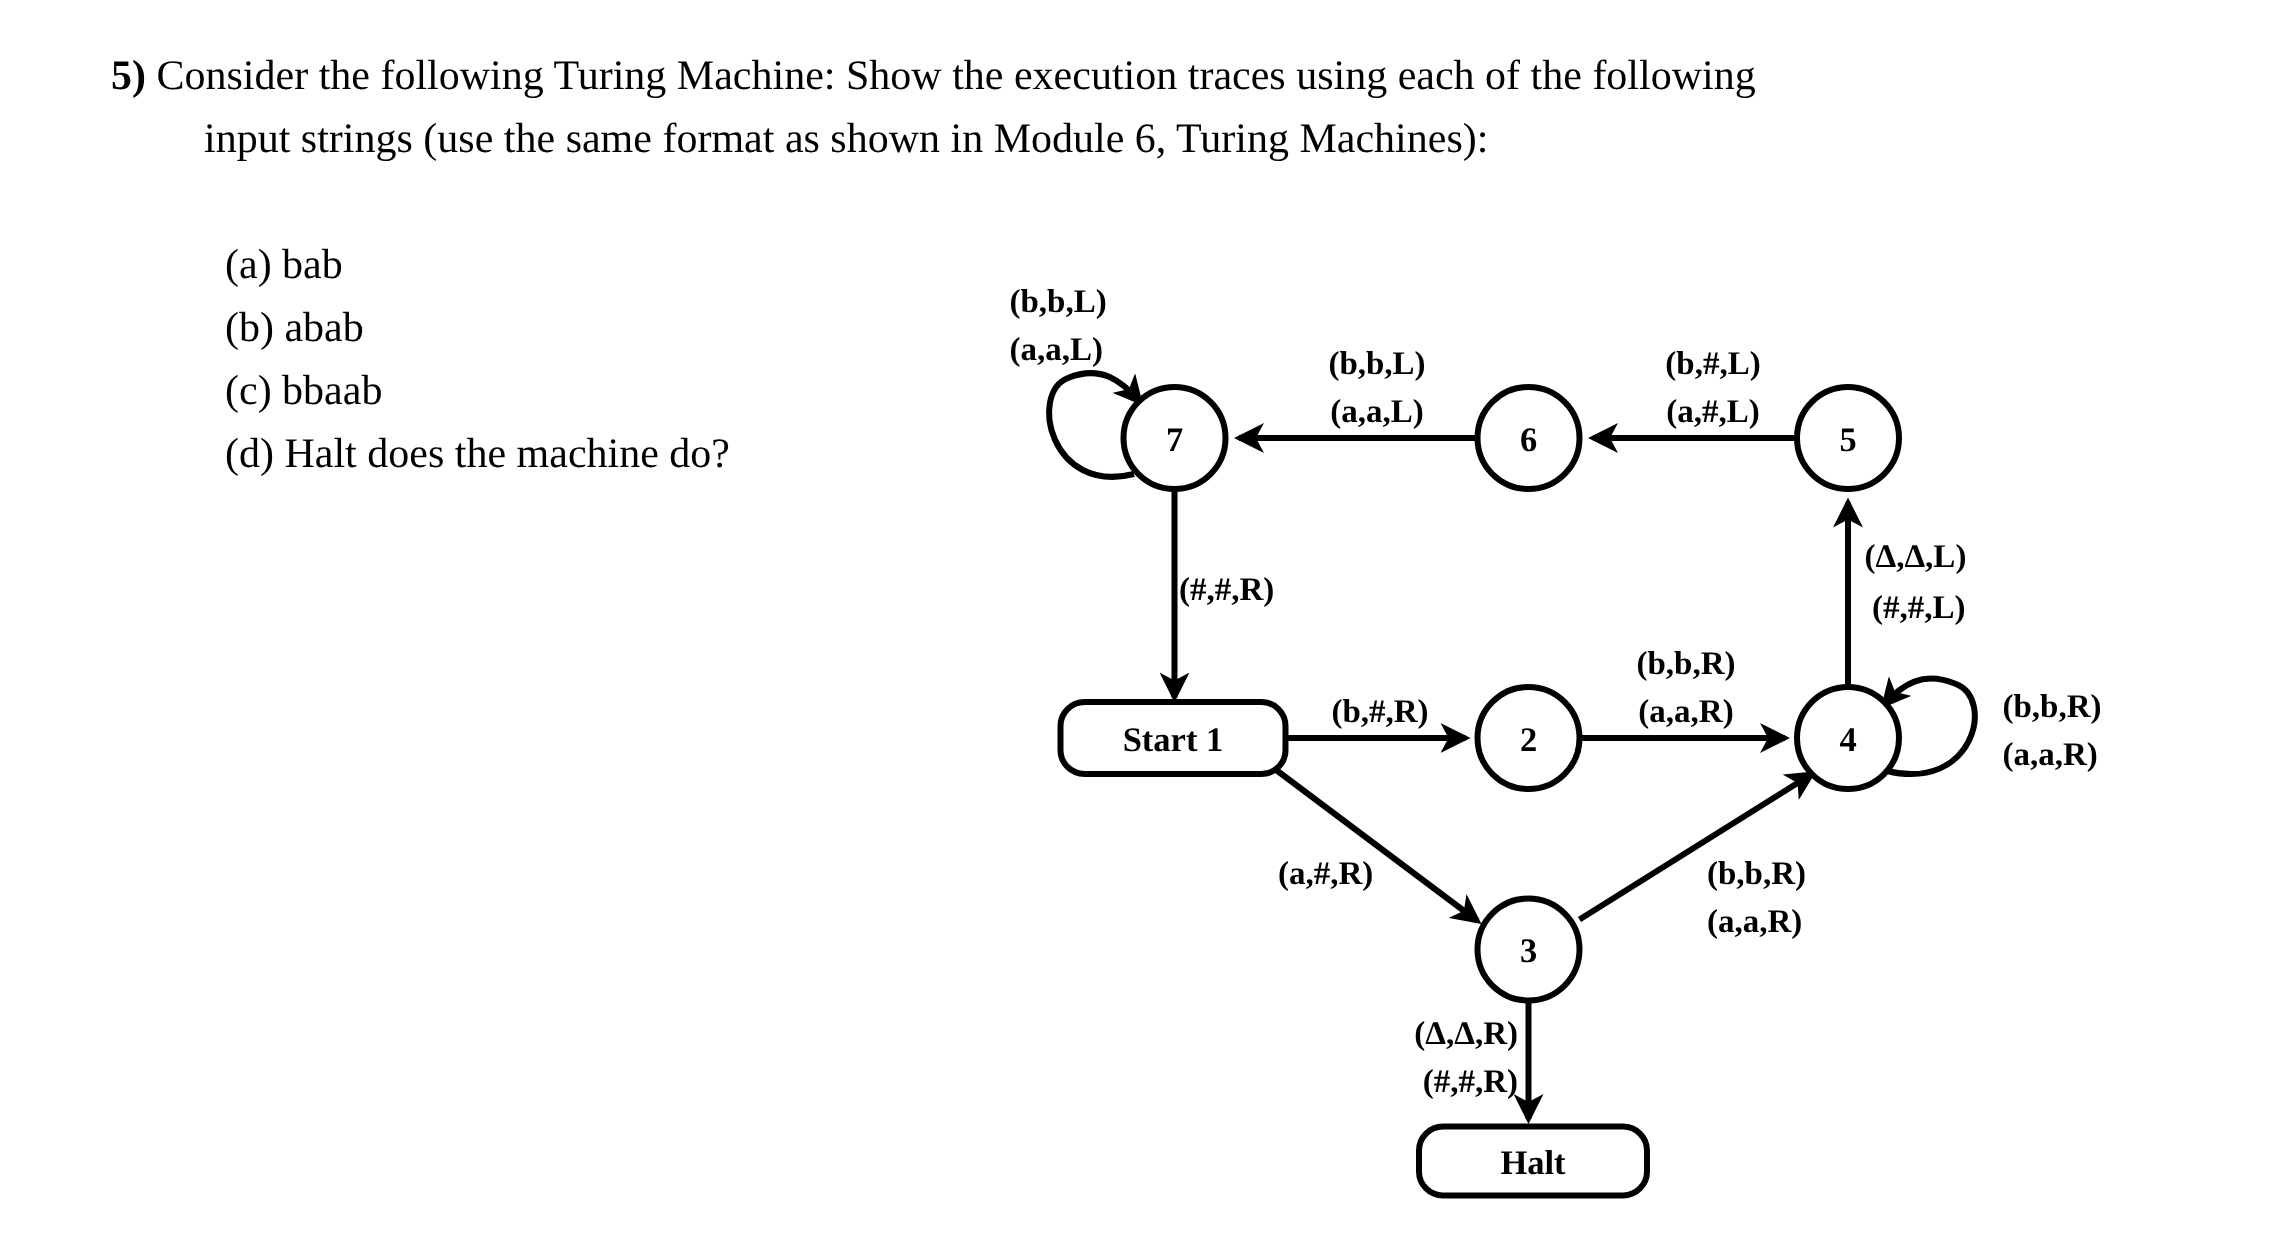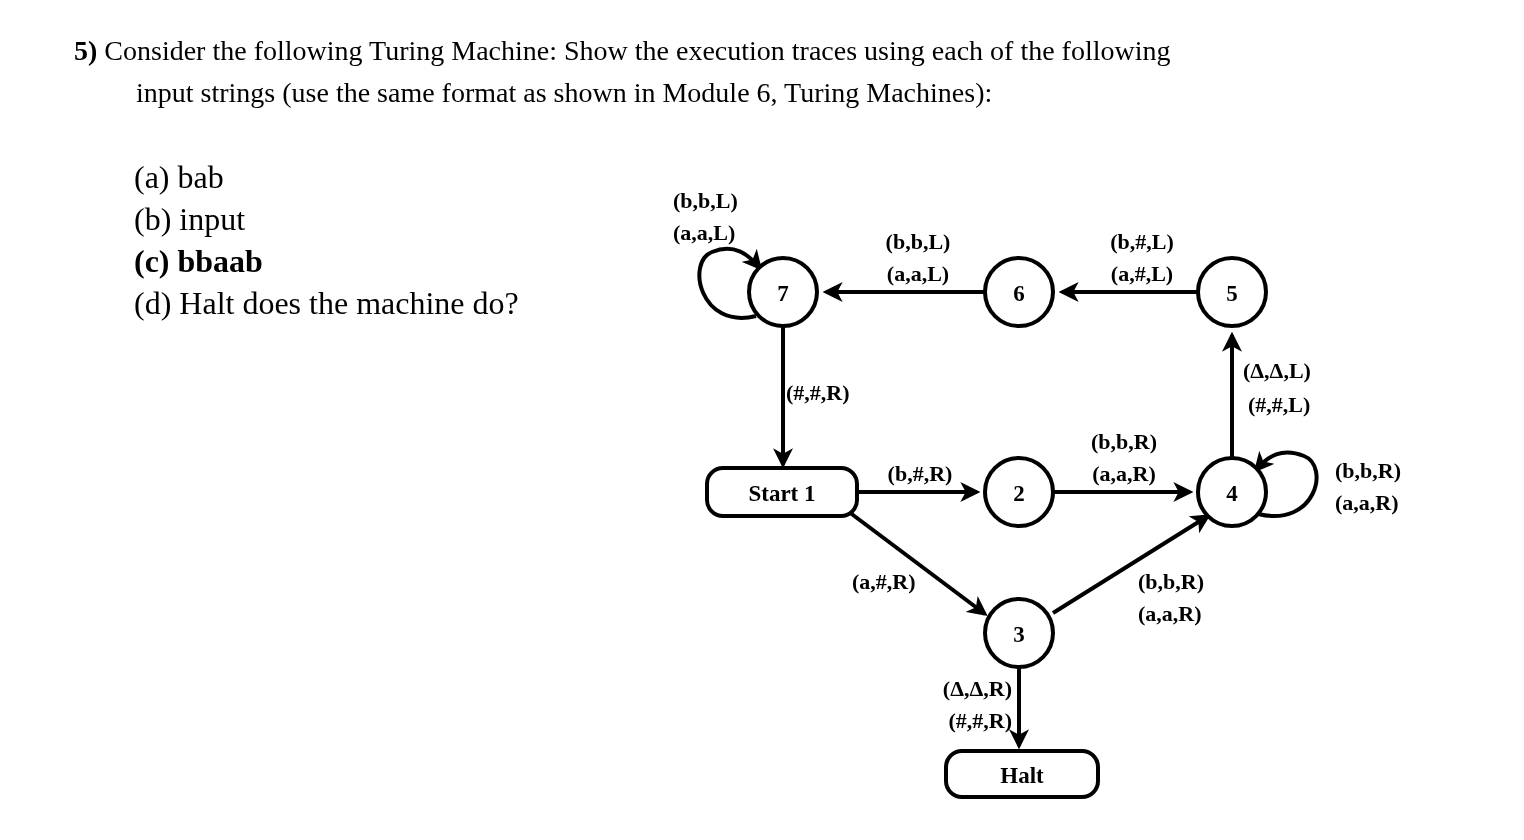--- a/index.html
+++ b/index.html
@@ -38,22 +38,22 @@
     top: 0px;
   }
   #q-line-2 {
     position: absolute;
     left: 62px;
     top: 42px;
     font-family: Liberation Serif, serif;
   }
   .q-sub {
     position: absolute;
-    left: 100px;
-    font-size: 32px;
+    left: 116px;
+    font-size: 28px;
     line-height: 42px;
     white-space: nowrap;
   }
 
   
   #diagram {
     position: absolute;
     left: 0;
     top: 0;
     width: 1524px;
@@ -104,22 +104,22 @@
     stroke-width: 4;
   }
 </style>
 </head>
 <body>
 
 <div id="question-block">
   <div class="q-line" id="q-line-1"><span class="q-number">5)</span> <span>Consider the following Turing Machine: Show the execution traces using each of the following</span></div>
   <div class="q-line" id="q-line-2">input strings (use the same format as shown in Module 6, Turing Machines):</div>
   <div class="q-sub" style="top:126px;">(a) bab</div>
-  <div class="q-sub" style="top:168px;">(b) input</div>
-  <div class="q-sub" style="top:210px;font-weight:bold;">(c) bbaab</div>
+  <div class="q-sub" style="top:168px;">(b) abab</div>
+  <div class="q-sub" style="top:210px;">(c) bbaab</div>
   <div class="q-sub" style="top:252px;">(d) Halt does the machine do?</div>
 </div>
 
 <div id="diagram">
 <svg width="1524" height="840" viewBox="0 0 1524 840" xmlns="http://www.w3.org/2000/svg">
   <defs>
     <marker id="arrow" viewBox="0 0 12 12" refX="10" refY="6" markerWidth="5" markerHeight="5" orient="auto-start-reverse">
       <path d="M 0 0 L 12 6 L 0 12 L 3.2 6 z" fill="#000"></path>
     </marker>
   </defs>

